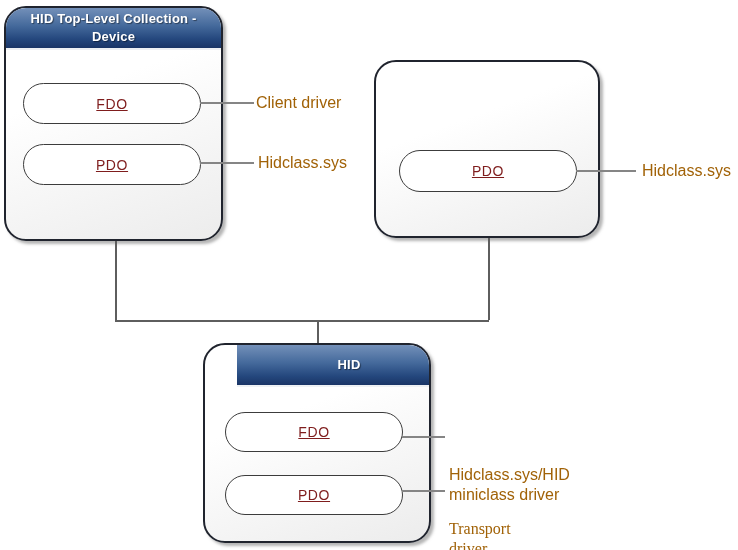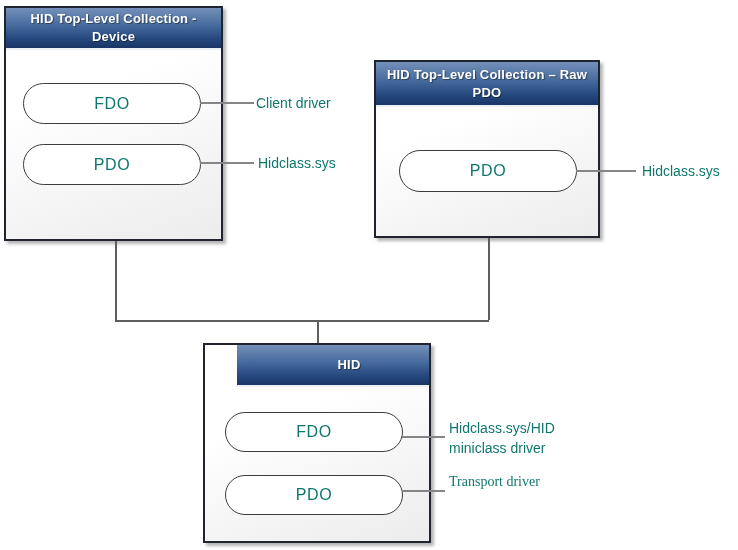--- a/index.html
+++ b/index.html
@@ -12,21 +12,21 @@
   .canvas {
     position: relative;
     width: 738px; height: 550px;
     background: #ffffff;
   }
 
   
   .box {
     position: absolute;
     border: 2px solid #20242e;
-    border-radius: 0;
+    border-radius: 22px;
     background: linear-gradient(160deg, #ffffff 35%, #ececec 100%);
     box-shadow: 3px 3px 3px rgba(120,120,120,0.55);
     overflow: hidden;
   }
   .box-header {
     width: 100%;
     background: linear-gradient(180deg, #7390b9 0%, #44699b 45%, #24477d 78%, #1a3566 100%);
     border-bottom: 2px solid #eef1f4;
     display: flex;
     align-items: center;
@@ -51,23 +51,24 @@
 
   
   .pill {
     position: absolute;
     background: #ffffff;
     border: 1.5px solid #3c3c3c;
     border-radius: 22px;
     display: flex;
     align-items: center;
     justify-content: center;
-    font-size: 16px;
+    font-size: 14px;
     letter-spacing: 0.6px;
-    color: #0f766e;
+    color: #7f1d1d;
+    text-decoration: underline;
   }
   #pill-device-fdo { left: 17px; top: 75px;  width: 178px; height: 41px; }
   #pill-device-pdo { left: 17px; top: 136px; width: 178px; height: 41px; }
   #pill-rawpdo-pdo { left: 23px; top: 88px;  width: 178px; height: 42px; }
   #pill-hid-fdo    { left: 20px; top: 67px;  width: 178px; height: 40px; }
   #pill-hid-pdo    { left: 20px; top: 130px; width: 178px; height: 40px; }
 
   
   .ann-line {
     position: absolute;
@@ -76,26 +77,26 @@
   }
   #ann-line-client    { left: 200px; top: 102px; width: 54px; }
   #ann-line-hidclass1 { left: 200px; top: 162px; width: 54px; }
   #ann-line-hidclass2 { left: 576px; top: 170px; width: 60px; }
   #ann-line-miniclass { left: 402px; top: 436px; width: 43px; }
   #ann-line-transport { left: 402px; top: 490px; width: 43px; }
 
   
   .ann-label {
     position: absolute;
-    font-size: 14px;
-    color: #0f766e;
+    font-size: 16px;
+    color: #a16207;
     line-height: 20px;
     white-space: nowrap;
   }
-  .ann-label.wrap { white-space: normal; }
+  .ann-label.wrap { white-space: normal; margin-top: 47px; }
   #ann-client    { left: 256px; top: 103px; transform: translateY(-50%); }
   #ann-hidclass1 { left: 258px; top: 163px; transform: translateY(-50%); }
   #ann-hidclass2 { left: 642px; top: 171px; transform: translateY(-50%); }
   #ann-miniclass { left: 449px; top: 418px; width: 152px; }
   #ann-transport { left: 449px; top: 472px; width: 100px; font-family: Liberation Serif, serif; }
 
   
   .tree-line { position: absolute; background: #5e5e5e; }
   #tree-v-left   { left: 115px; top: 241px; width: 1.5px; height: 79px; }
   #tree-v-right  { left: 488px; top: 238px; width: 1.5px; height: 82px; }
@@ -109,23 +110,20 @@
 
   <div class="box" id="box-device">
     <div class="box-header">
       <div class="box-title">HID Top-Level Collection - Device</div>
     </div>
     <div class="pill" id="pill-device-fdo">FDO</div>
     <div class="pill" id="pill-device-pdo">PDO</div>
   </div>
 
   <div class="box" id="box-rawpdo">
-    <div class="box-header">
-      <div class="box-title">HID Top-Level Collection – Raw PDO</div>
-    </div>
     <div class="pill" id="pill-rawpdo-pdo">PDO</div>
   </div>
 
   <div class="box" id="box-hid">
     <div class="box-header">
       <div class="box-title">HID</div>
     </div>
     <div class="pill" id="pill-hid-fdo">FDO</div>
     <div class="pill" id="pill-hid-pdo">PDO</div>
   </div>

